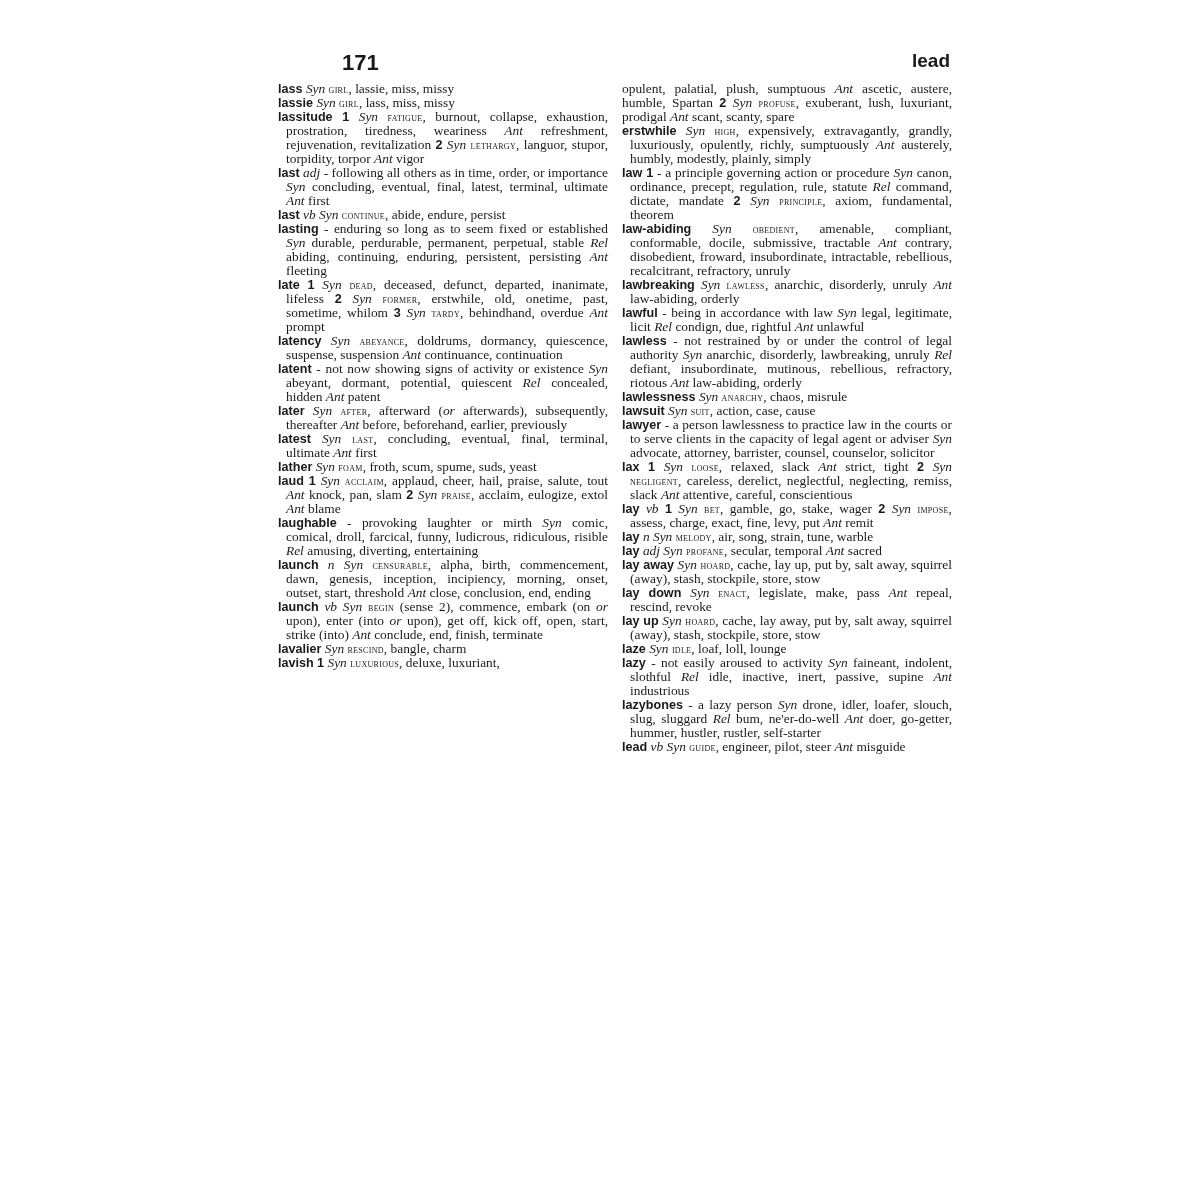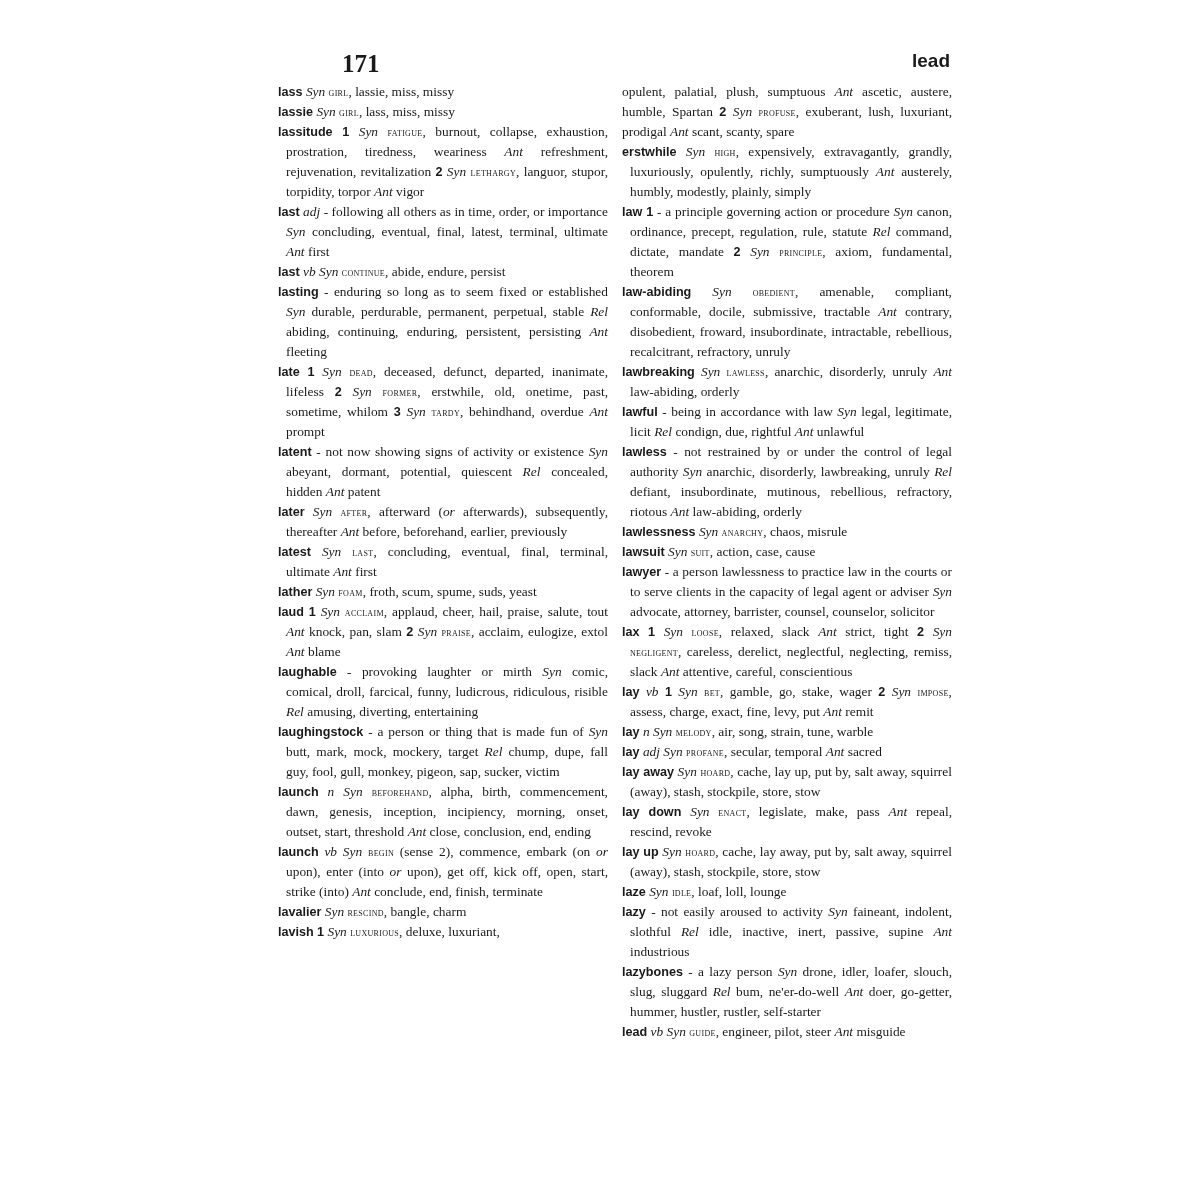--- a/index.html
+++ b/index.html
@@ -1,22 +1,22 @@
 <!DOCTYPE html>
 <html><head>
 <meta charset="utf-8">
 <style>
   html, body { margin: 0; padding: 0; background: #ffffff; }
   body { width: 1200px; height: 1200px; position: relative; overflow: hidden; color: #1a1a1a; }
   .page { position: absolute; left: 278px; top: 48px; width: 674px; }
   .header { position: relative; height: 36px; }
-  .pgnum { position: absolute; left: 64px; top: 2px; font-family: Liberation Serif, serif; font-weight: bold; font-size: 25px; }
+  .pgnum { position: absolute; left: 64px; top: 2px; font-family: Liberation Sans, sans-serif; font-weight: bold; font-size: 22px; }
   .guide { position: absolute; right: 2px; top: 2px; font-family: "Liberation Sans", sans-serif; font-weight: bold; font-size: 19px; }
   .cols { position: absolute; left: 0; top: 34px; width: 674px; display: flex; justify-content: space-between; }
-  .col { width: 330px; font-family: "Liberation Serif", serif; font-size: 13.4px; line-height: 20px; text-align: justify; }
+  .col { width: 330px; font-family: "Liberation Serif", serif; font-size: 13.4px; line-height: 14px; text-align: justify; }
   .entry { padding-left: 8px; text-indent: -8px; margin: 0; }
   .hw { font-family: "Liberation Sans", sans-serif; font-weight: bold; font-size: 12.6px; }
   .lbl { font-style: italic; }
   .sc { font-variant: small-caps; font-size: 12px; letter-spacing: 0.3px; }
   .num { font-family: "Liberation Sans", sans-serif; font-weight: bold; font-size: 12.6px; }
 </style>
 </head>
 <body>
 
 <div class="page">
@@ -26,28 +26,28 @@
   </div>
   <div class="cols">
     <div class="col" id="col0">
         <p class="entry"><span class="hw">lass</span><span> </span><span class="lbl">Syn</span><span> </span><span class="sc">girl</span><span>, lassie, miss, missy</span></p>
         <p class="entry"><span class="hw">lassie</span><span> </span><span class="lbl">Syn</span><span> </span><span class="sc">girl</span><span>, lass, miss, missy</span></p>
         <p class="entry"><span class="hw">lassitude</span><span>  </span><span class="num">1</span><span> </span><span class="lbl">Syn</span><span> </span><span class="sc">fatigue</span><span>, burnout, collapse, exhaustion, prostration, tiredness, weariness </span><span class="lbl">Ant</span><span> refreshment, rejuvenation, revitalization </span><span class="num">2</span><span> </span><span class="lbl">Syn</span><span> </span><span class="sc">lethargy</span><span>, languor, stupor, torpidity, torpor </span><span class="lbl">Ant</span><span> vigor</span></p>
         <p class="entry"><span class="hw">last</span><span> </span><span class="lbl">adj</span><span> - following all others as in time, order, or importance </span><span class="lbl">Syn</span><span> concluding, eventual, final, latest, terminal, ultimate </span><span class="lbl">Ant</span><span> first</span></p>
         <p class="entry"><span class="hw">last</span><span> </span><span class="lbl">vb</span><span> </span><span class="lbl">Syn</span><span> </span><span class="sc">continue</span><span>, abide, endure, persist</span></p>
         <p class="entry"><span class="hw">lasting</span><span> - enduring so long as to seem fixed or established </span><span class="lbl">Syn</span><span> durable, perdurable, permanent, perpetual, stable </span><span class="lbl">Rel</span><span> abiding, continuing, enduring, persistent, persisting </span><span class="lbl">Ant</span><span> fleeting</span></p>
         <p class="entry"><span class="hw">late</span><span>  </span><span class="num">1</span><span> </span><span class="lbl">Syn</span><span> </span><span class="sc">dead</span><span>, deceased, defunct, departed, inanimate, lifeless  </span><span class="num">2</span><span> </span><span class="lbl">Syn</span><span> </span><span class="sc">former</span><span>, erstwhile, old, onetime, past, sometime, whilom  </span><span class="num">3</span><span> </span><span class="lbl">Syn</span><span> </span><span class="sc">tardy</span><span>, behindhand, overdue </span><span class="lbl">Ant</span><span> prompt</span></p>
+        <p class="entry"><span class="hw">latency</span><span> </span><span class="lbl">Syn</span><span> </span><span class="sc">abeyance</span><span>, doldrums, dormancy, quiescence, suspense, suspension </span><span class="lbl">Ant</span><span> continuance, continuation</span></p>
         <p class="entry"><span class="hw">latent</span><span> - not now showing signs of activity or existence </span><span class="lbl">Syn</span><span> abeyant, dormant, potential, quiescent </span><span class="lbl">Rel</span><span> concealed, hidden </span><span class="lbl">Ant</span><span> patent</span></p>
         <p class="entry"><span class="hw">later</span><span> </span><span class="lbl">Syn</span><span> </span><span class="sc">after</span><span>, afterward (</span><span class="lbl">or</span><span> afterwards), subsequently, thereafter </span><span class="lbl">Ant</span><span> before, beforehand, earlier, previously</span></p>
         <p class="entry"><span class="hw">latest</span><span> </span><span class="lbl">Syn</span><span> </span><span class="sc">last</span><span>, concluding, eventual, final, terminal, ultimate </span><span class="lbl">Ant</span><span> first</span></p>
         <p class="entry"><span class="hw">lather</span><span> </span><span class="lbl">Syn</span><span> </span><span class="sc">foam</span><span>, froth, scum, spume, suds, yeast</span></p>
         <p class="entry"><span class="hw">laud</span><span>  </span><span class="num">1</span><span> </span><span class="lbl">Syn</span><span> </span><span class="sc">acclaim</span><span>, applaud, cheer, hail, praise, salute, tout </span><span class="lbl">Ant</span><span> knock, pan, slam  </span><span class="num">2</span><span> </span><span class="lbl">Syn</span><span> </span><span class="sc">praise</span><span>, acclaim, eulogize, extol </span><span class="lbl">Ant</span><span> blame</span></p>
         <p class="entry"><span class="hw">laughable</span><span> - provoking laughter or mirth </span><span class="lbl">Syn</span><span> comic, comical, droll, farcical, funny, ludicrous, ridiculous, risible </span><span class="lbl">Rel</span><span> amusing, diverting, entertaining</span></p>
-        <p class="entry"><span class="hw">laughingstock</span><span> - a person or thing that is made fun of </span><span class="lbl">Syn</span><span> butt, mark, mock, mockery, target </span><span class="lbl">Rel</span><span> chump, dupe, fall guy, fool, gull, monkey, pigeon, sap, sucker, victim</span></p>
-        <p class="entry"><span class="hw">launch</span><span> </span><span class="lbl">n</span><span> </span><span class="lbl">Syn</span><span> </span><span class="sc">beforehand</span><span>, alpha, birth, commencement, dawn, genesis, inception, incipiency, morning, onset, outset, start, threshold </span><span class="lbl">Ant</span><span> close, conclusion, end, ending</span></p>
+        <p class="entry"><span class="hw">launch</span><span> </span><span class="lbl">n</span><span> </span><span class="lbl">Syn</span><span> </span><span class="sc">censurable</span><span>, alpha, birth, commencement, dawn, genesis, inception, incipiency, morning, onset, outset, start, threshold </span><span class="lbl">Ant</span><span> close, conclusion, end, ending</span></p>
         <p class="entry"><span class="hw">launch</span><span> </span><span class="lbl">vb</span><span> </span><span class="lbl">Syn</span><span> </span><span class="sc">begin</span><span> (sense 2), commence, embark (on </span><span class="lbl">or</span><span> upon), enter (into </span><span class="lbl">or</span><span> upon), get off, kick off, open, start, strike (into) </span><span class="lbl">Ant</span><span> conclude, end, finish, terminate</span></p>
         <p class="entry"><span class="hw">lavalier</span><span> </span><span class="lbl">Syn</span><span> </span><span class="sc">rescind</span><span>, bangle, charm</span></p>
         <p class="entry"><span class="hw">lavish</span><span>  </span><span class="num">1</span><span> </span><span class="lbl">Syn</span><span> </span><span class="sc">luxurious</span><span>, deluxe, luxuriant,</span></p>
       </div>
     <div class="col" id="col1">
         <p class="entry" style="padding-left: 0px; text-indent: 0px;"><span>opulent, palatial, plush, sumptuous </span><span class="lbl">Ant</span><span> ascetic, austere, humble, Spartan  </span><span class="num">2</span><span> </span><span class="lbl">Syn</span><span> </span><span class="sc">profuse</span><span>, exuberant, lush, luxuriant, prodigal </span><span class="lbl">Ant</span><span> scant, scanty, spare</span></p>
         <p class="entry"><span class="hw">erstwhile</span><span> </span><span class="lbl">Syn</span><span> </span><span class="sc">high</span><span>, expensively, extravagantly, grandly, luxuriously, opulently, richly, sumptuously </span><span class="lbl">Ant</span><span> austerely, humbly, modestly, plainly, simply</span></p>
         <p class="entry"><span class="hw">law</span><span>  </span><span class="num">1</span><span> - a principle governing action or procedure </span><span class="lbl">Syn</span><span> canon, ordinance, precept, regulation, rule, statute </span><span class="lbl">Rel</span><span> command, dictate, mandate  </span><span class="num">2</span><span> </span><span class="lbl">Syn</span><span> </span><span class="sc">principle</span><span>, axiom, fundamental, theorem</span></p>
         <p class="entry"><span class="hw">law-abiding</span><span> </span><span class="lbl">Syn</span><span> </span><span class="sc">obedient</span><span>, amenable, compliant, conformable, docile, submissive, tractable </span><span class="lbl">Ant</span><span> contrary, disobedient, froward, insubordinate, intractable, rebellious, recalcitrant, refractory, unruly</span></p>
         <p class="entry"><span class="hw">lawbreaking</span><span> </span><span class="lbl">Syn</span><span> </span><span class="sc">lawless</span><span>, anarchic, disorderly, unruly </span><span class="lbl">Ant</span><span> law-abiding, orderly</span></p>

